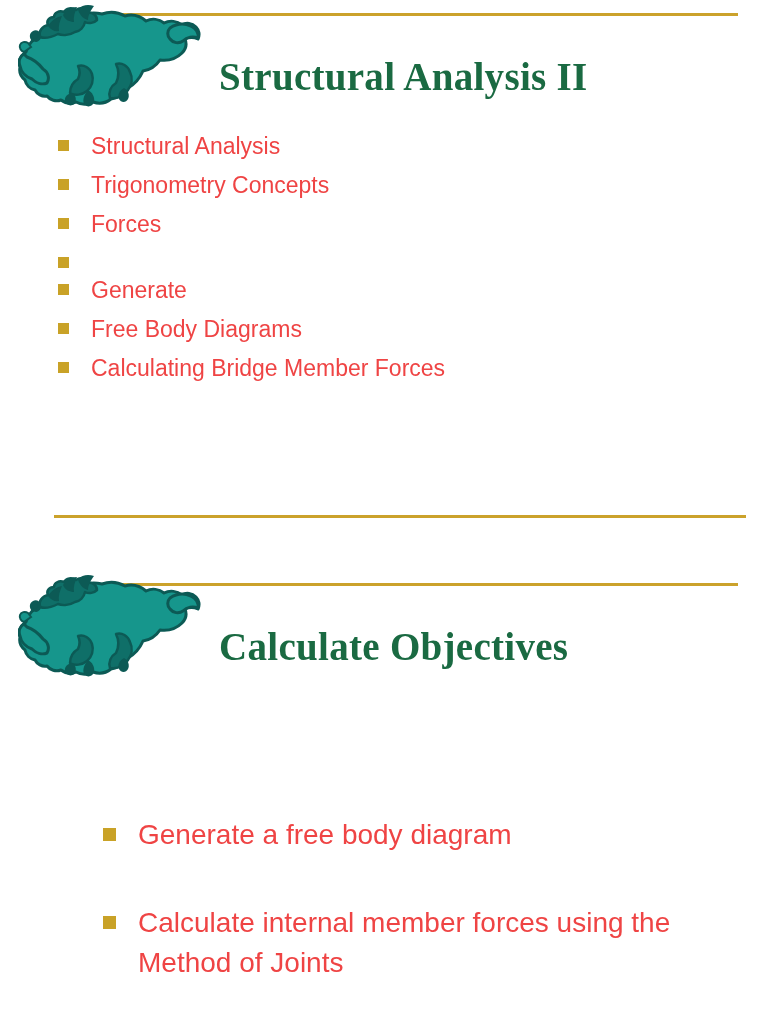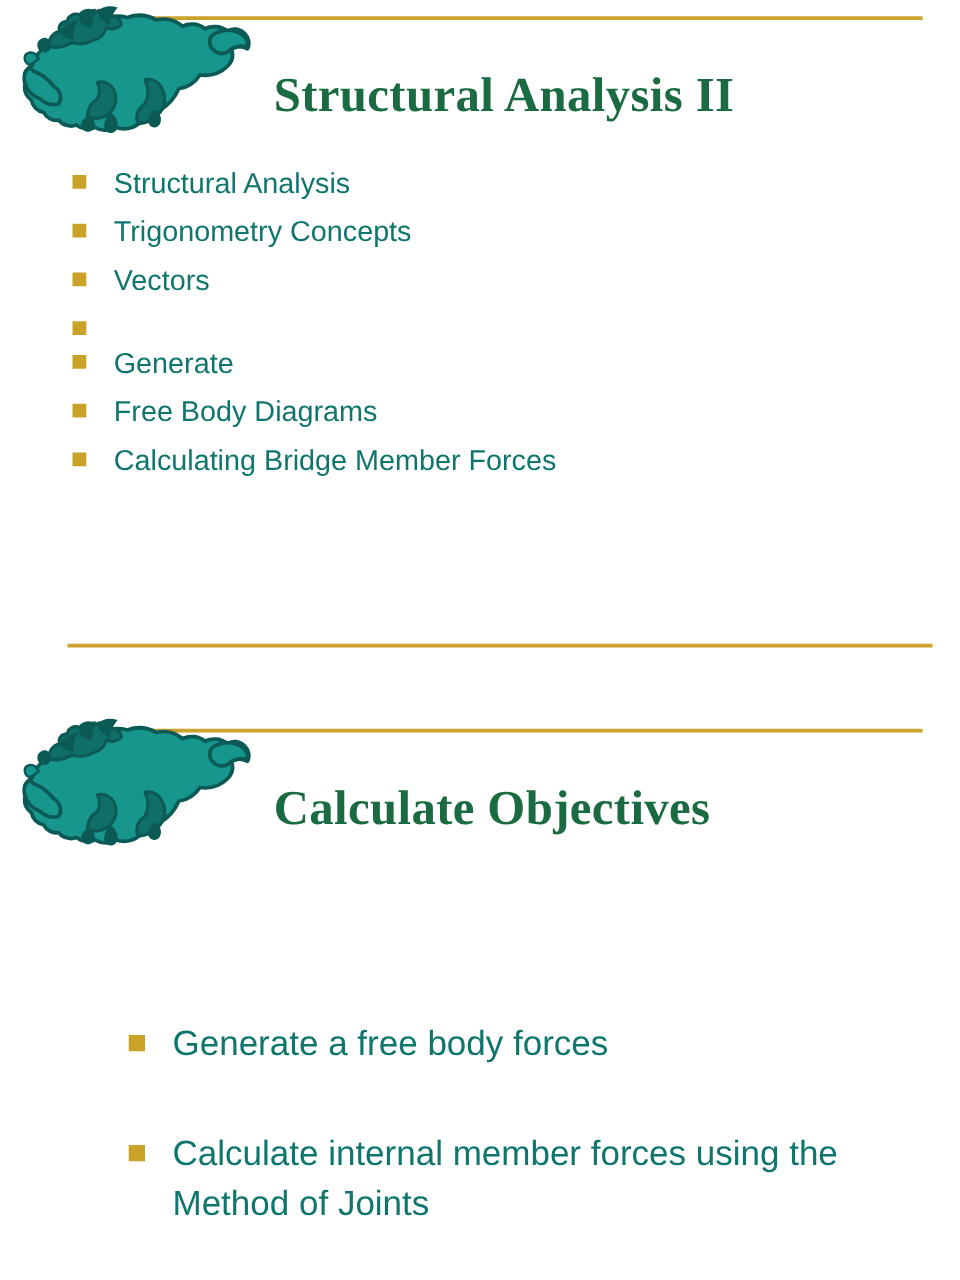--- a/index.html
+++ b/index.html
@@ -90,21 +90,21 @@
     display: flex;
     align-items: flex-start;
   }
 
   .bullet-marker {
     flex: 0 0 auto;
     background: #C9A227;
   }
 
   .bullet-text {
-    color: #0f766e;
+    color: #ef4444;
     font-family: "Liberation Sans", sans-serif;
   }
 
   
   .body-1 {
     position: absolute;
     left: 0;
     top: 130px;
     width: 768px;
   }
@@ -221,21 +221,21 @@
         <li class="bullet-item">
           <span class="bullet-marker"></span>
           <span class="bullet-text">Structural Analysis</span>
         </li>
         <li class="bullet-item">
           <span class="bullet-marker"></span>
           <span class="bullet-text">Trigonometry Concepts</span>
         </li>
         <li class="bullet-item">
           <span class="bullet-marker"></span>
-          <span class="bullet-text">Vectors</span>
+          <span class="bullet-text">Forces</span>
         </li>
         <li class="bullet-item">
           <span class="bullet-marker"></span>
         </li>
         <li class="bullet-item">
           <span class="bullet-marker"></span>
           <span class="bullet-text">Generate</span>
         </li>
         <li class="bullet-item">
           <span class="bullet-marker"></span>
@@ -306,21 +306,21 @@
         </svg>
       </div>
 
       <h1 class="slide-title">Calculate Objectives</h1>
     </div>
 
     <div class="body-2">
       <ul class="bullet-list">
         <li class="bullet-item">
           <span class="bullet-marker"></span>
-          <span class="bullet-text">Generate a free body forces</span>
+          <span class="bullet-text">Generate a free body diagram</span>
         </li>
         <li class="bullet-item">
           <span class="bullet-marker"></span>
           <span class="bullet-text">Calculate internal member forces using the Method of Joints</span>
         </li>
       </ul>
     </div>
 
   </section>
 

